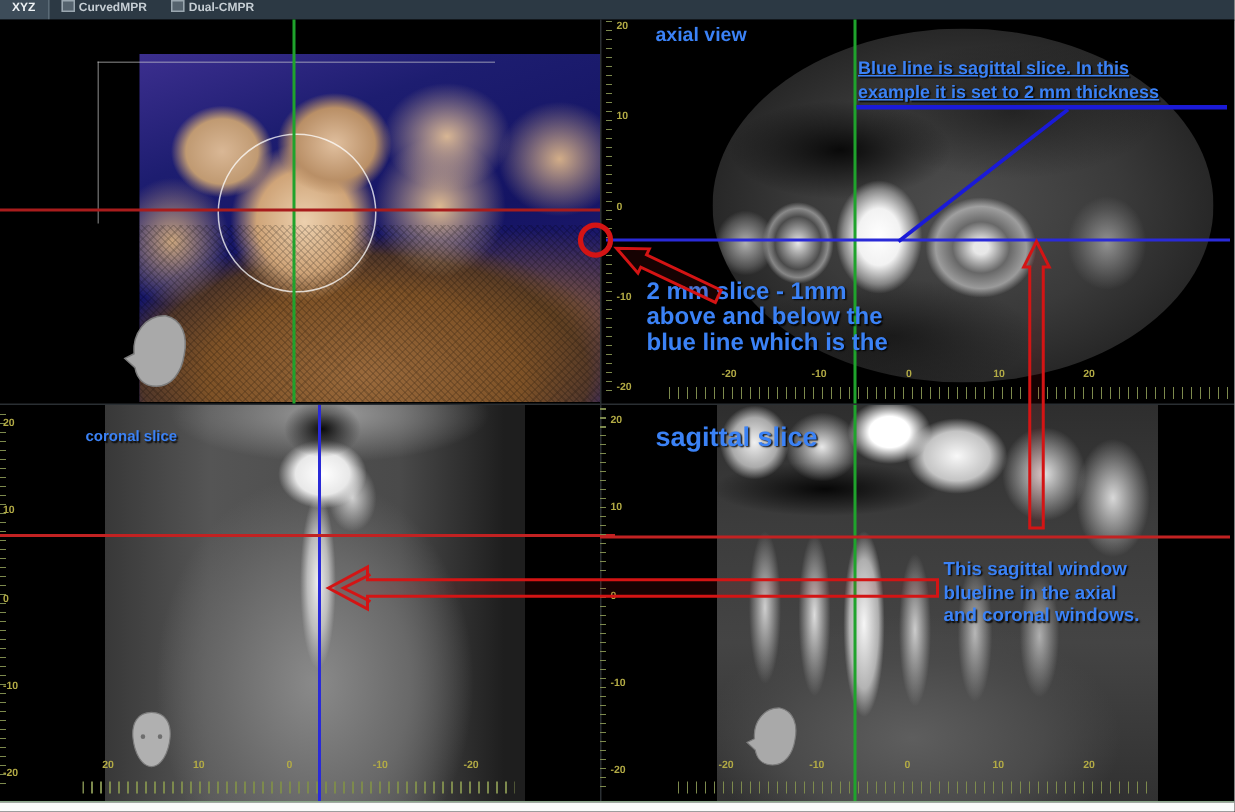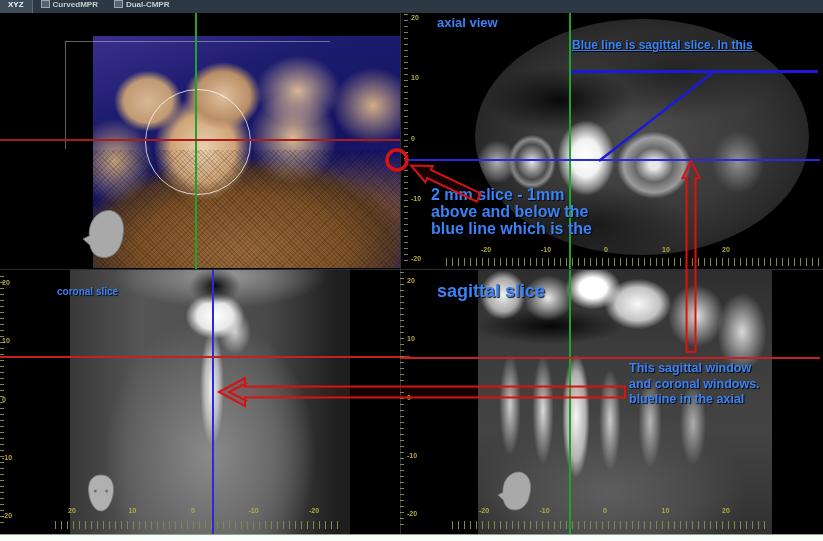--- a/index.html
+++ b/index.html
@@ -122,21 +122,21 @@
   #t-coronal-bottom{left:55px;top:521px;width:288px;}
   #t-sagittal-bottom{left:452px;top:521px;width:316px;}
 
   
   .note{position:absolute;color:#3b82f6;font-weight:bold;text-shadow:1px 1px 1px rgba(0,0,0,.9);}
   #lbl-axial{left:437px;top:15px;font-size:13px;}
   #lbl-coronal{left:57px;top:286px;font-size:10px;}
   #lbl-sagittal{left:437px;top:281px;font-size:18px;}
   #note-blue{left:572px;top:37px;font-size:12px;line-height:16px;text-decoration:underline;}
   #note-slice{left:431px;top:186px;font-size:16px;line-height:17px;}
-  #note-sagwin{left:629px;top:361px;font-size:12.5px;line-height:15.5px;}
+  #note-sagwin{left:629px;top:372px;font-size:12.5px;line-height:15.5px;}
 
   
   #overlay{position:absolute;left:0;top:0;width:823px;height:541px;pointer-events:none;}
   .headicon{position:absolute;}
   #bottom-line{position:absolute;left:0;top:534px;width:823px;height:1px;background:#8ba88b;}
   #bottom-white{position:absolute;left:0;top:535px;width:823px;height:6px;background:#fbfbfb;}
 </style>
 </head>
 <body>
 
@@ -232,30 +232,31 @@
     <span class="rl">10</span>
     <span class="rl">20</span>
   </div>
 
   <div class="note" id="lbl-axial">axial view</div>
   <div class="note" id="lbl-coronal">coronal slice</div>
   <div class="note" id="lbl-sagittal">sagittal slice</div>
 
   <div class="note" id="note-blue">
     <div>Blue line is sagittal slice. In this</div>
+    <div>example it is set to  2 mm thickness</div>
   </div>
   <div class="note" id="note-slice">
     <div>2 mm slice - 1mm</div>
     <div>above and below the</div>
     <div>blue line which is the</div>
   </div>
   <div class="note" id="note-sagwin">
     <div>This sagittal window</div>
+    <div>blueline in the axial</div>
     <div>and coronal windows.</div>
-    <div>blueline in the axial</div>
   </div>
 
   <svg class="headicon" style="left:78px;top:208px;" width="50" height="52" viewBox="0 0 40 42">
     <path d="M26 2 C35 4 38 13 36 23 C34.5 33 29 40 21 40 C14.5 40 10.5 36 9.5 30 L4 25 L9 22.5 C8 12 15 1.5 26 2 Z" fill="#a9a9a9" stroke="#7c7c7c" stroke-width="0.8"></path>
   </svg>
   <svg class="headicon" style="left:82px;top:470px;" width="38" height="46" viewBox="0 0 40 42">
     <path d="M20 2 C30 2 34 10 33 20 C32 30 27 40 20 40 C13 40 8 30 7 20 C6 10 10 2 20 2 Z" fill="#b0b0b0" stroke="#7c7c7c" stroke-width="0.8"></path>
     <circle cx="14" cy="19" r="1.6" fill="#6e6e6e"></circle>
       <circle cx="26" cy="19" r="1.6" fill="#6e6e6e"></circle>
   </svg>

